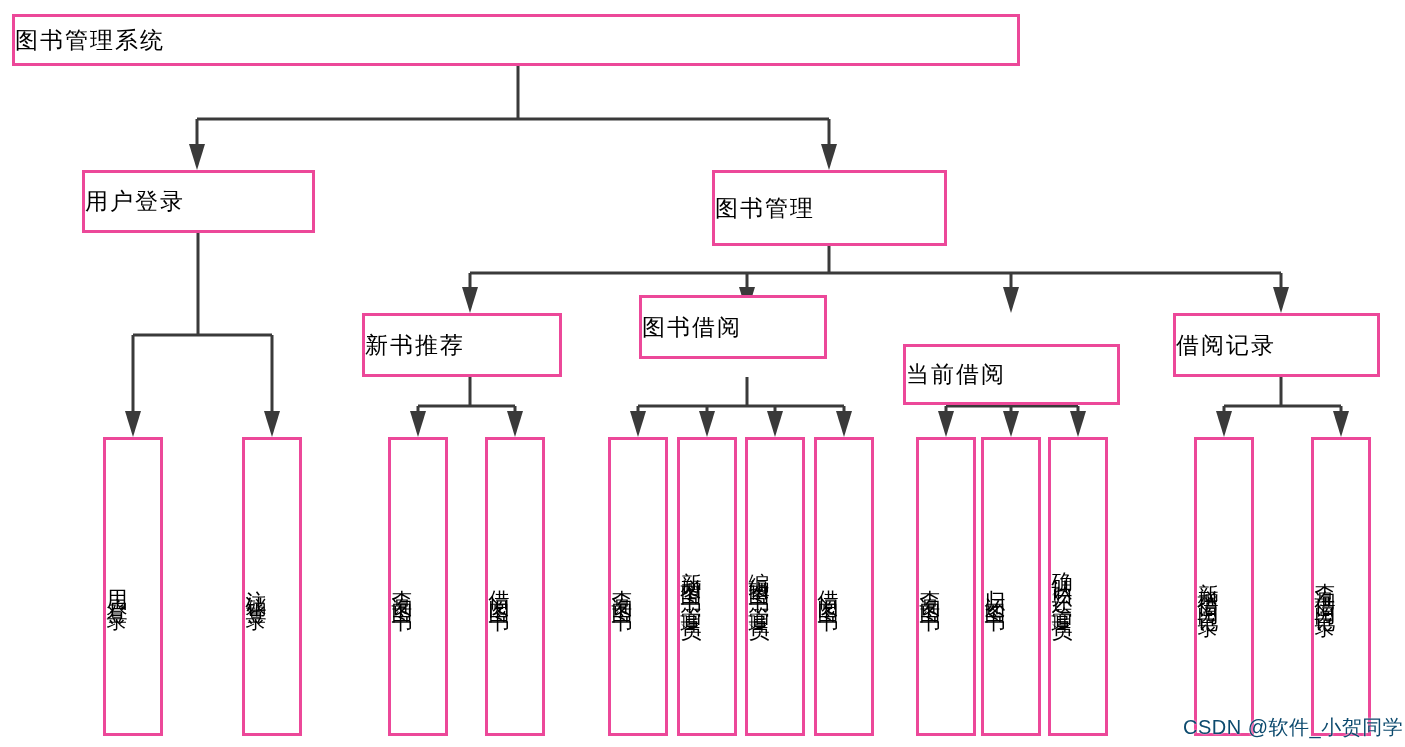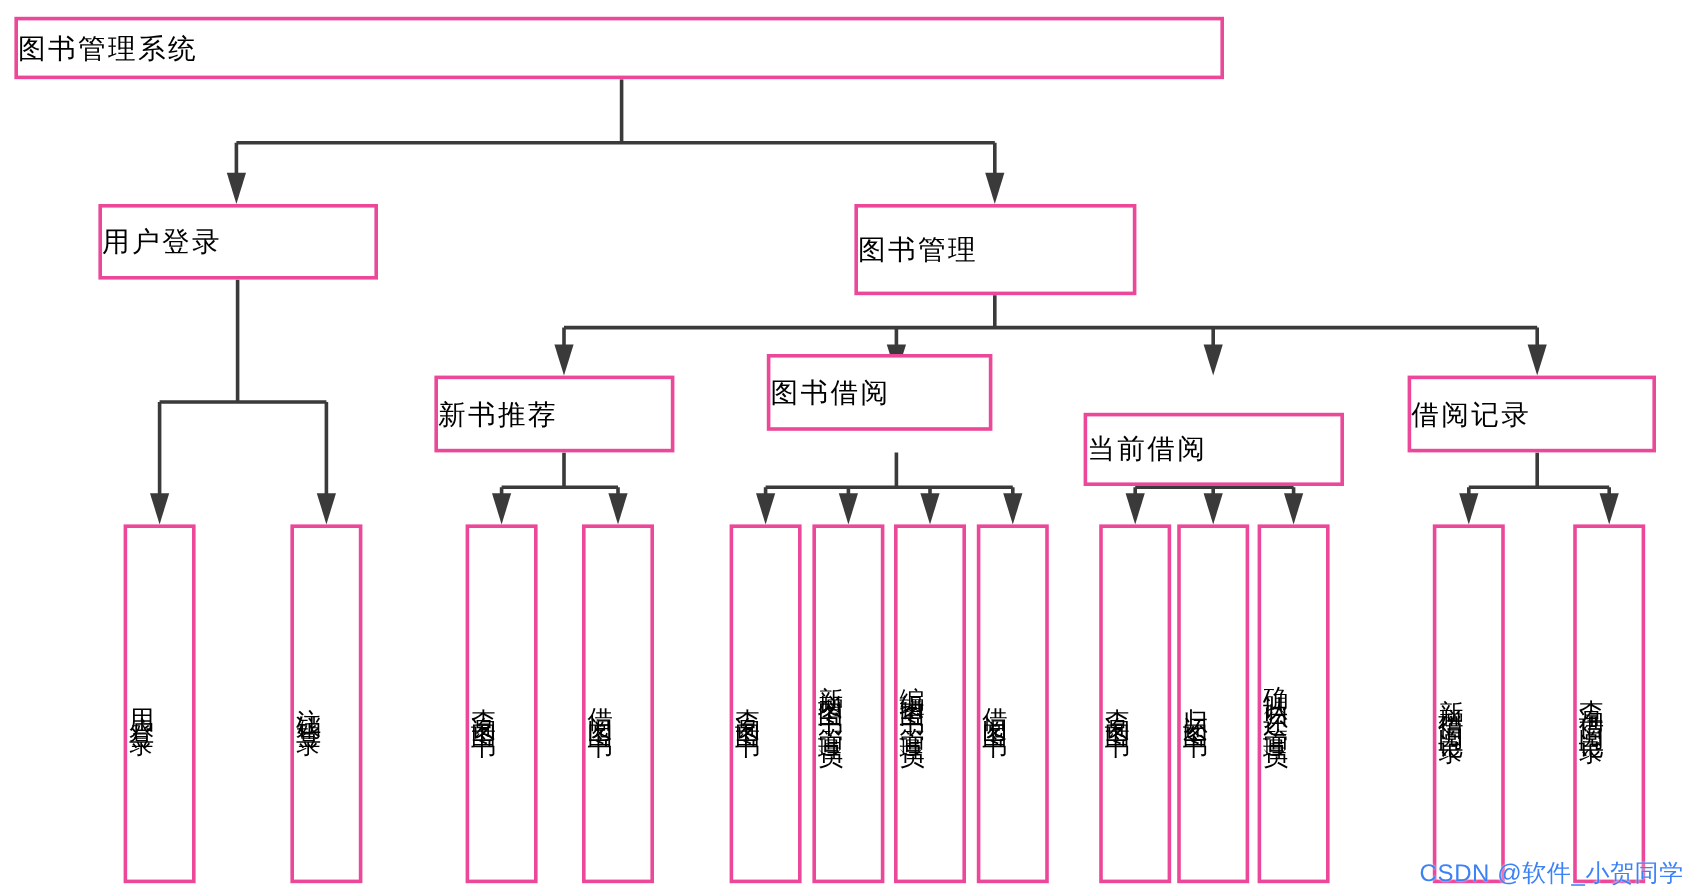--- a/index.html
+++ b/index.html
@@ -70,21 +70,21 @@
   .n-f09 { left: 916px; }
   .n-f10 { left: 981px; }
   .n-f11 { left: 1048px; }
   .n-f12 { left: 1194px; }
   .n-f13 { left: 1311px; }
   .watermark {
     position: absolute;
     left: 1183px;
     top: 714px;
     font-size: 20px;
-    color: #3b82f6;
+    color: #0c4a6e;
     letter-spacing: 0.5px;
     white-space: nowrap;
     text-shadow: 0 0 2px #ffffff;
     z-index: 5;
   }
 </style>
 </head>
 <body>
 
 <div class="canvas">

